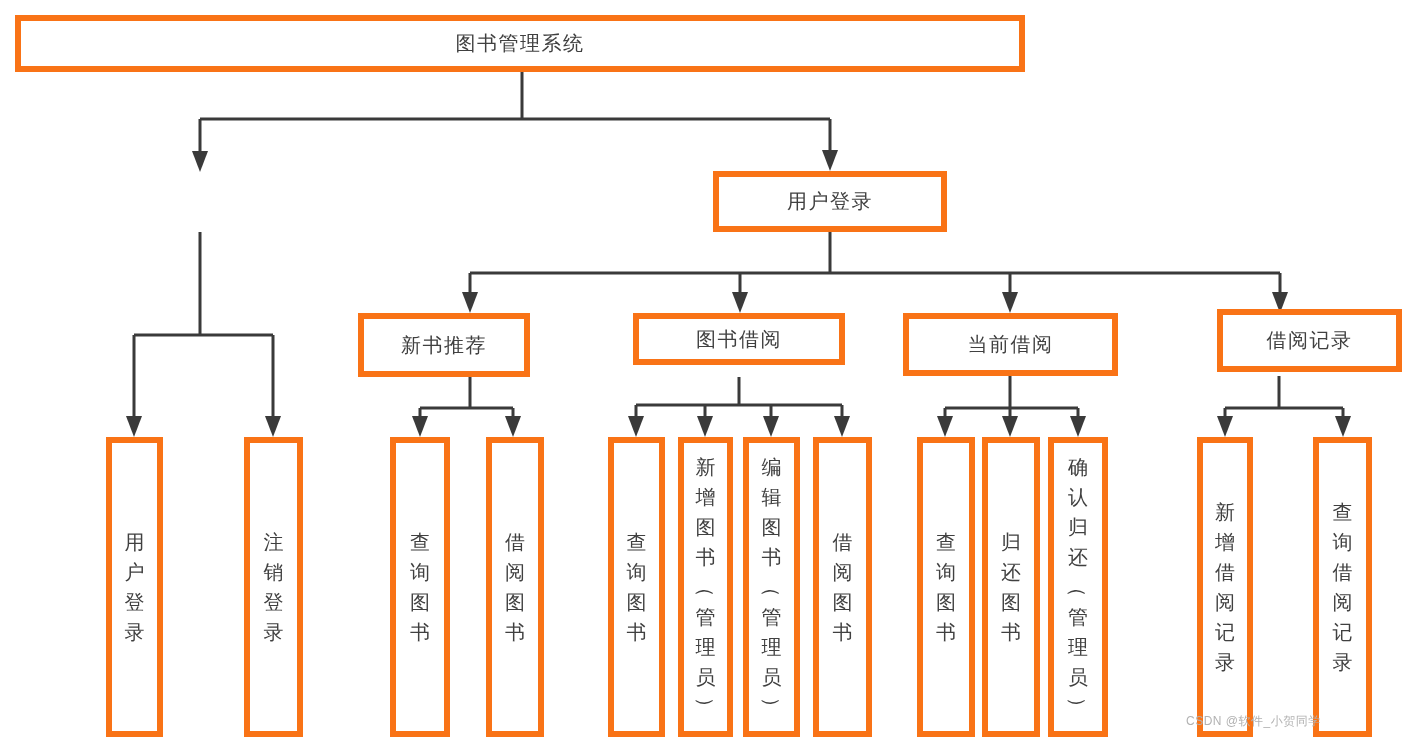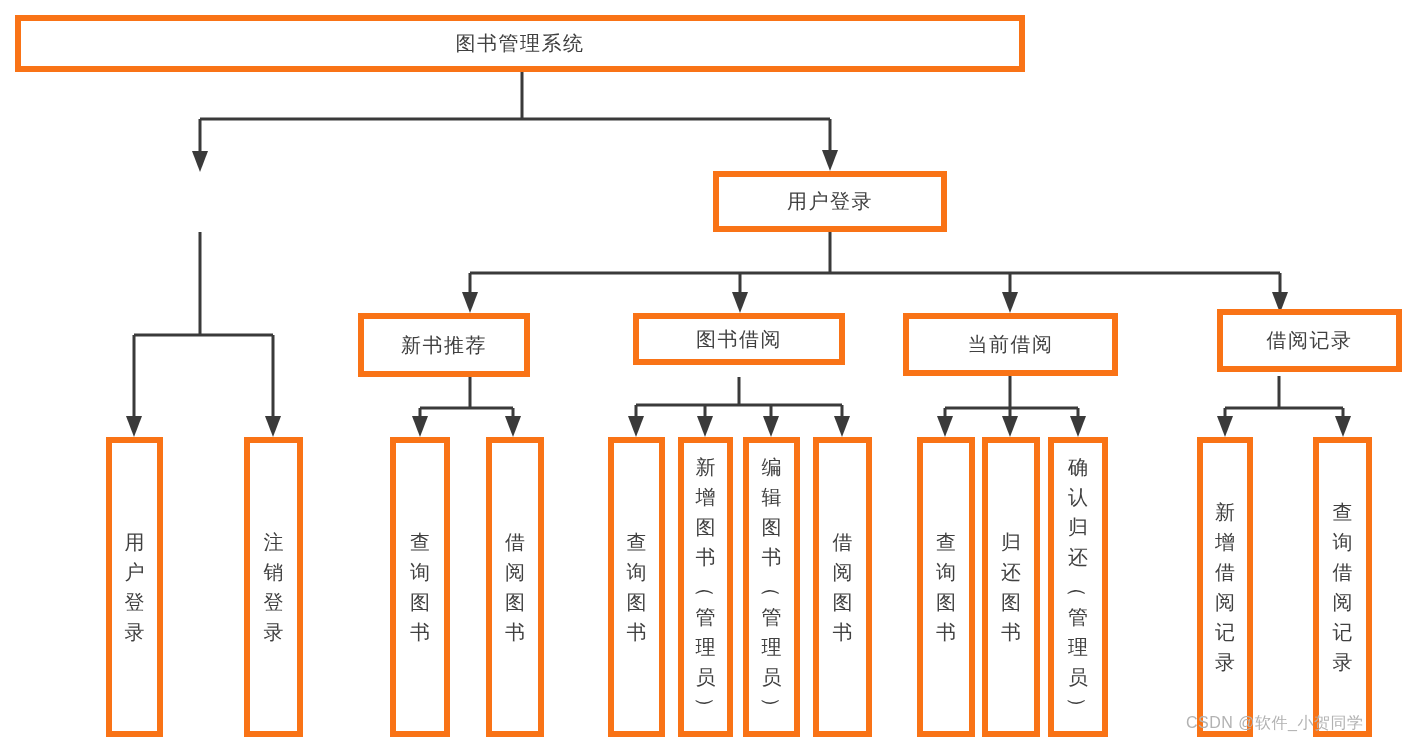--- a/index.html
+++ b/index.html
@@ -11,21 +11,21 @@
   .node{
     position:absolute;box-sizing:border-box;border:6px solid #f97316;background:#ffffff;
     display:flex;align-items:center;justify-content:center;
     font-size:20px;letter-spacing:1.5px;color:#404040;
   }
   .vbox{letter-spacing:0;}
   .vtext{display:flex;flex-direction:column;align-items:center;}
   .vchar{display:block;height:30px;line-height:30px;font-size:20px;text-align:center;}
   .vchar.rot{transform:rotate(90deg);}
   .watermark{
-    position:absolute;left:1186px;top:713px;font-size:16px;color:#b2b2b2;
+    position:absolute;left:1186px;top:713px;font-size:12px;color:#b2b2b2;
     letter-spacing:0.5px;white-space:nowrap;pointer-events:none;
   }
 </style>
 </head>
 <body>
 
 <div class="stage">
 
   <svg class="connectors" viewBox="0 0 1405 747" xmlns="http://www.w3.org/2000/svg">
     <g stroke="#3a3a3a" stroke-width="3" fill="none">

